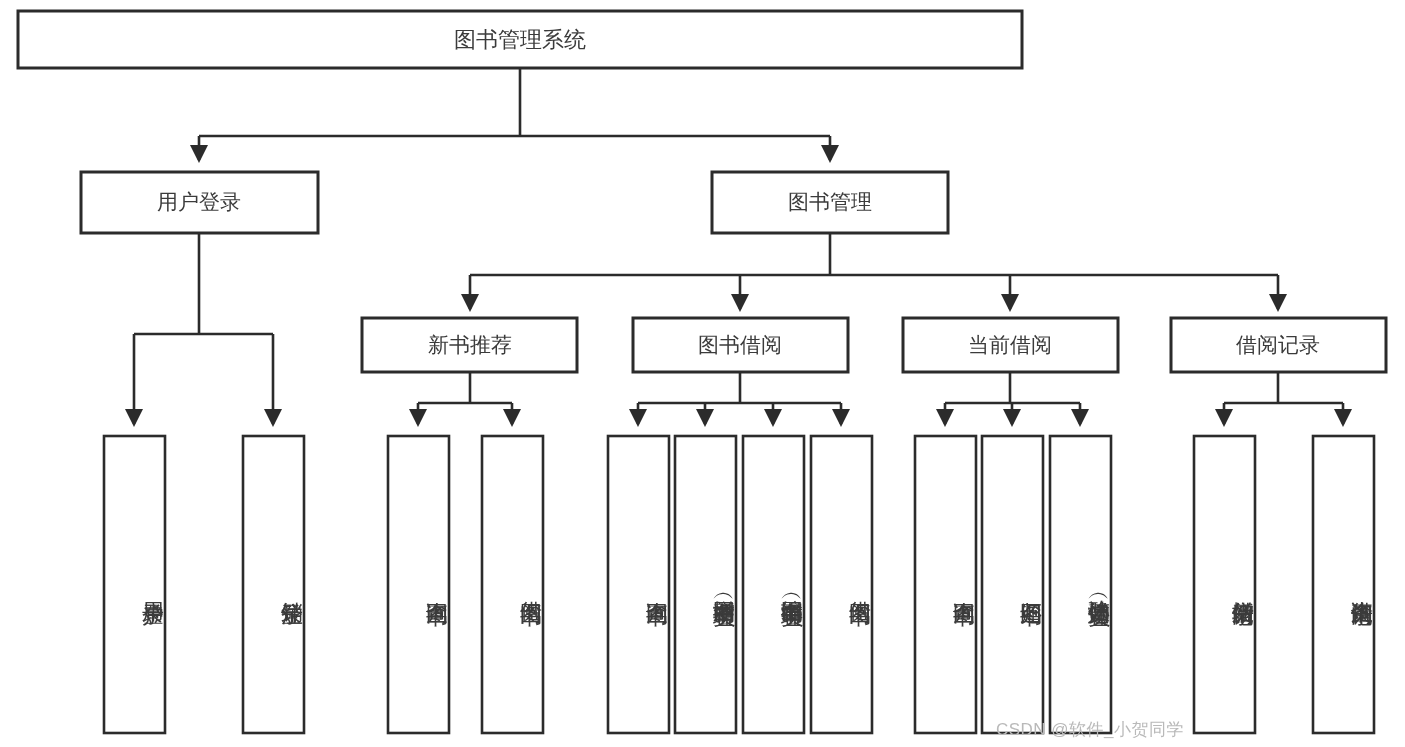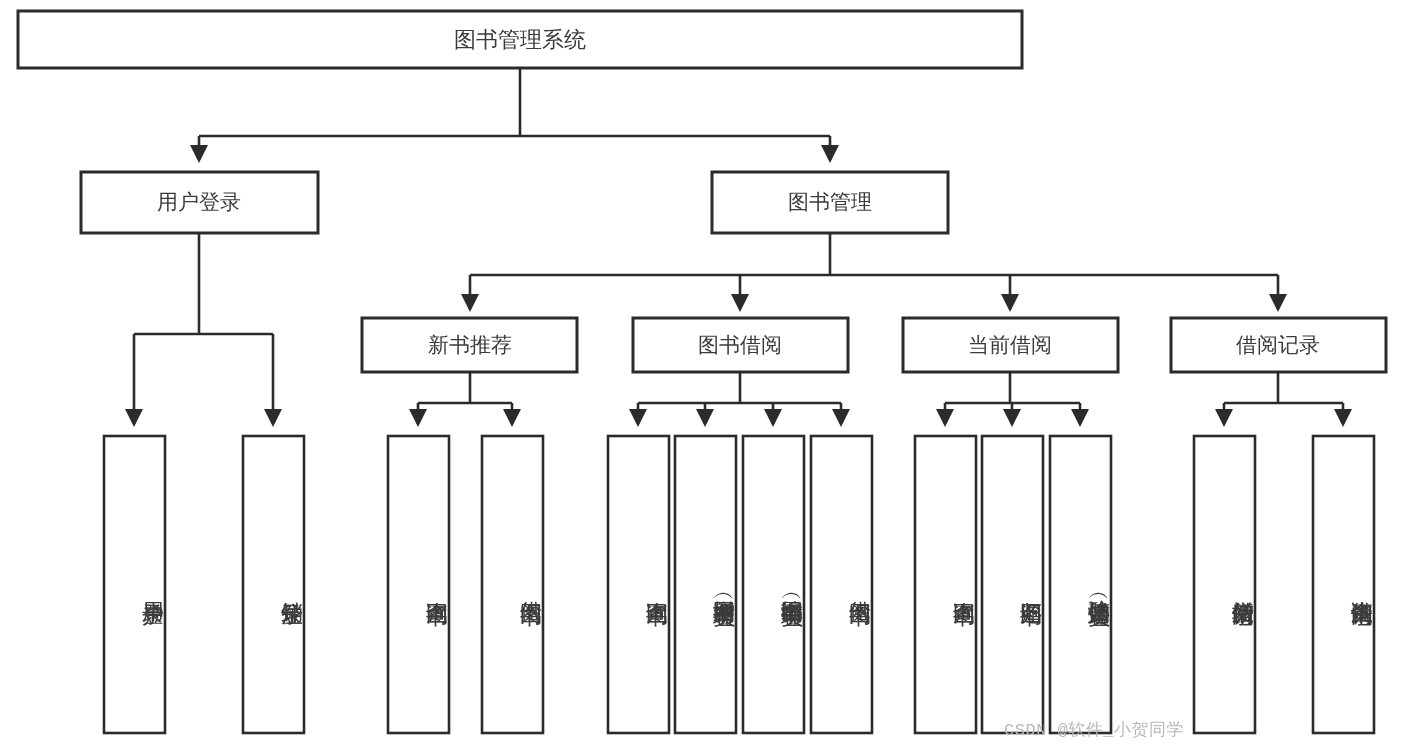--- a/index.html
+++ b/index.html
@@ -74,21 +74,21 @@
     letter-spacing: 1px;
     display: flex;
     align-items: flex-start;
     justify-content: center;
     pointer-events: none;
   }
   .watermark {
     position: absolute;
     right: 18px;
     bottom: 6px;
-    font-family: Liberation Mono, monospace;
+    font-family: Liberation Sans, sans-serif;
     font-size: 17px;
     color: #b9b9b9;
     letter-spacing: 0.5px;
     white-space: nowrap;
   }
 </style>
 </head>
 <body>
 
 <div id="diagram-root">

